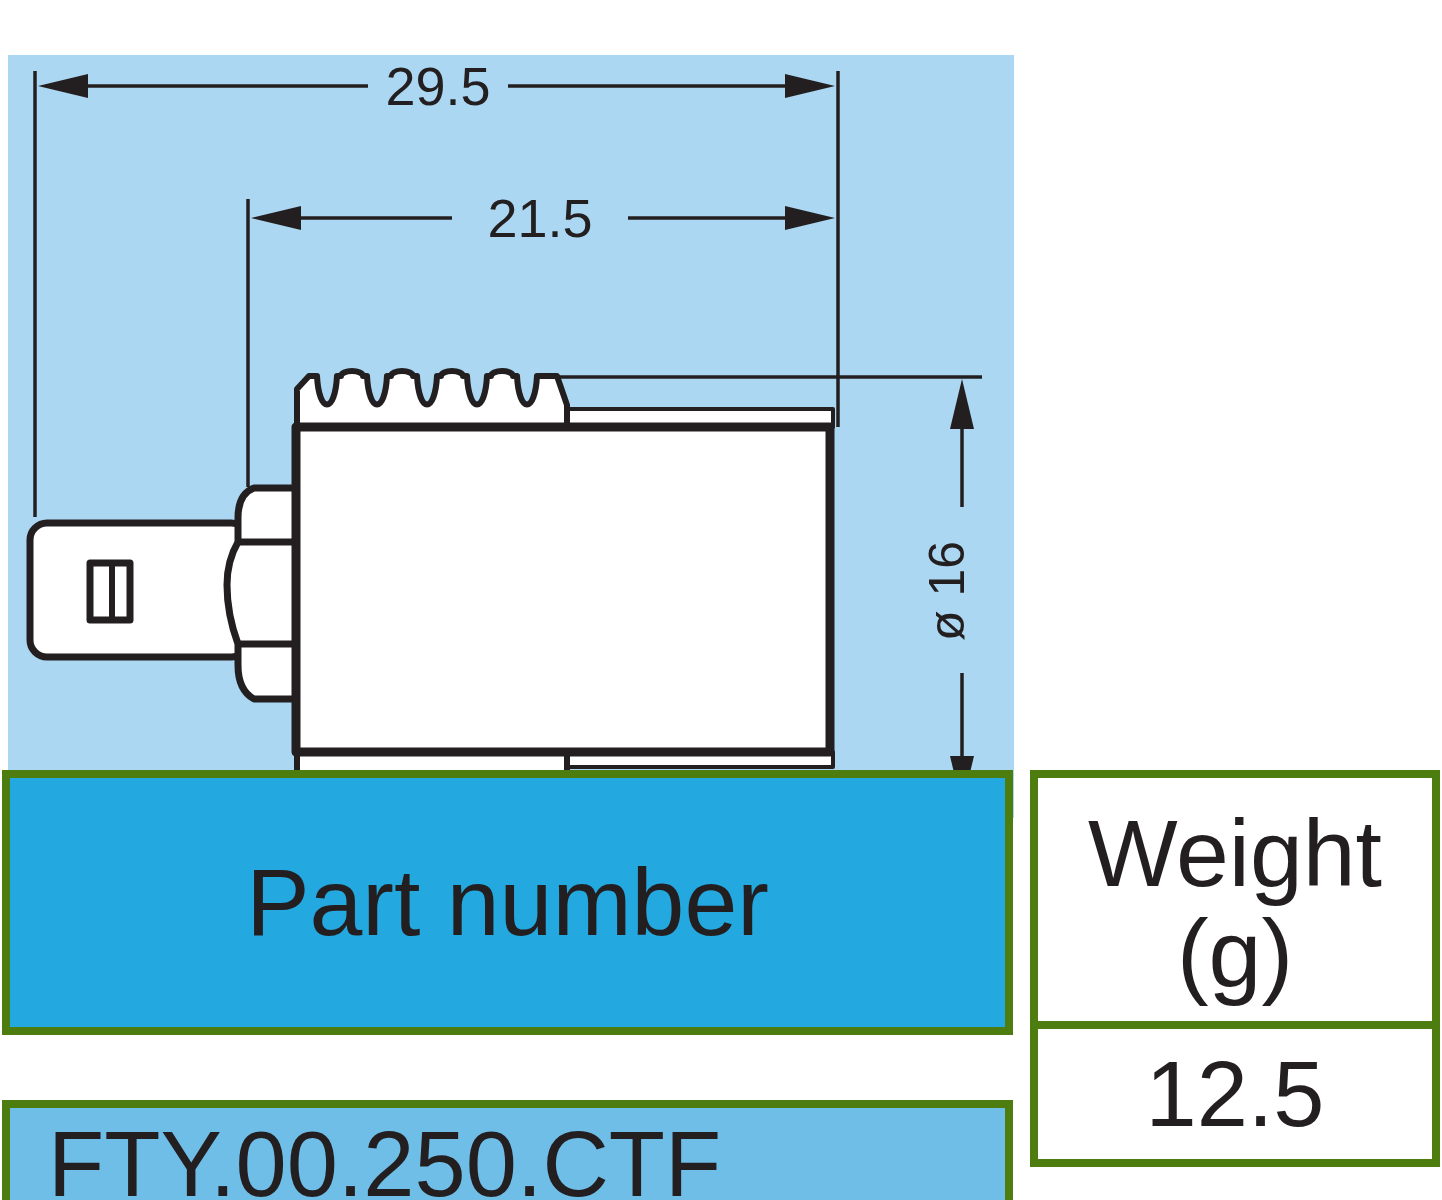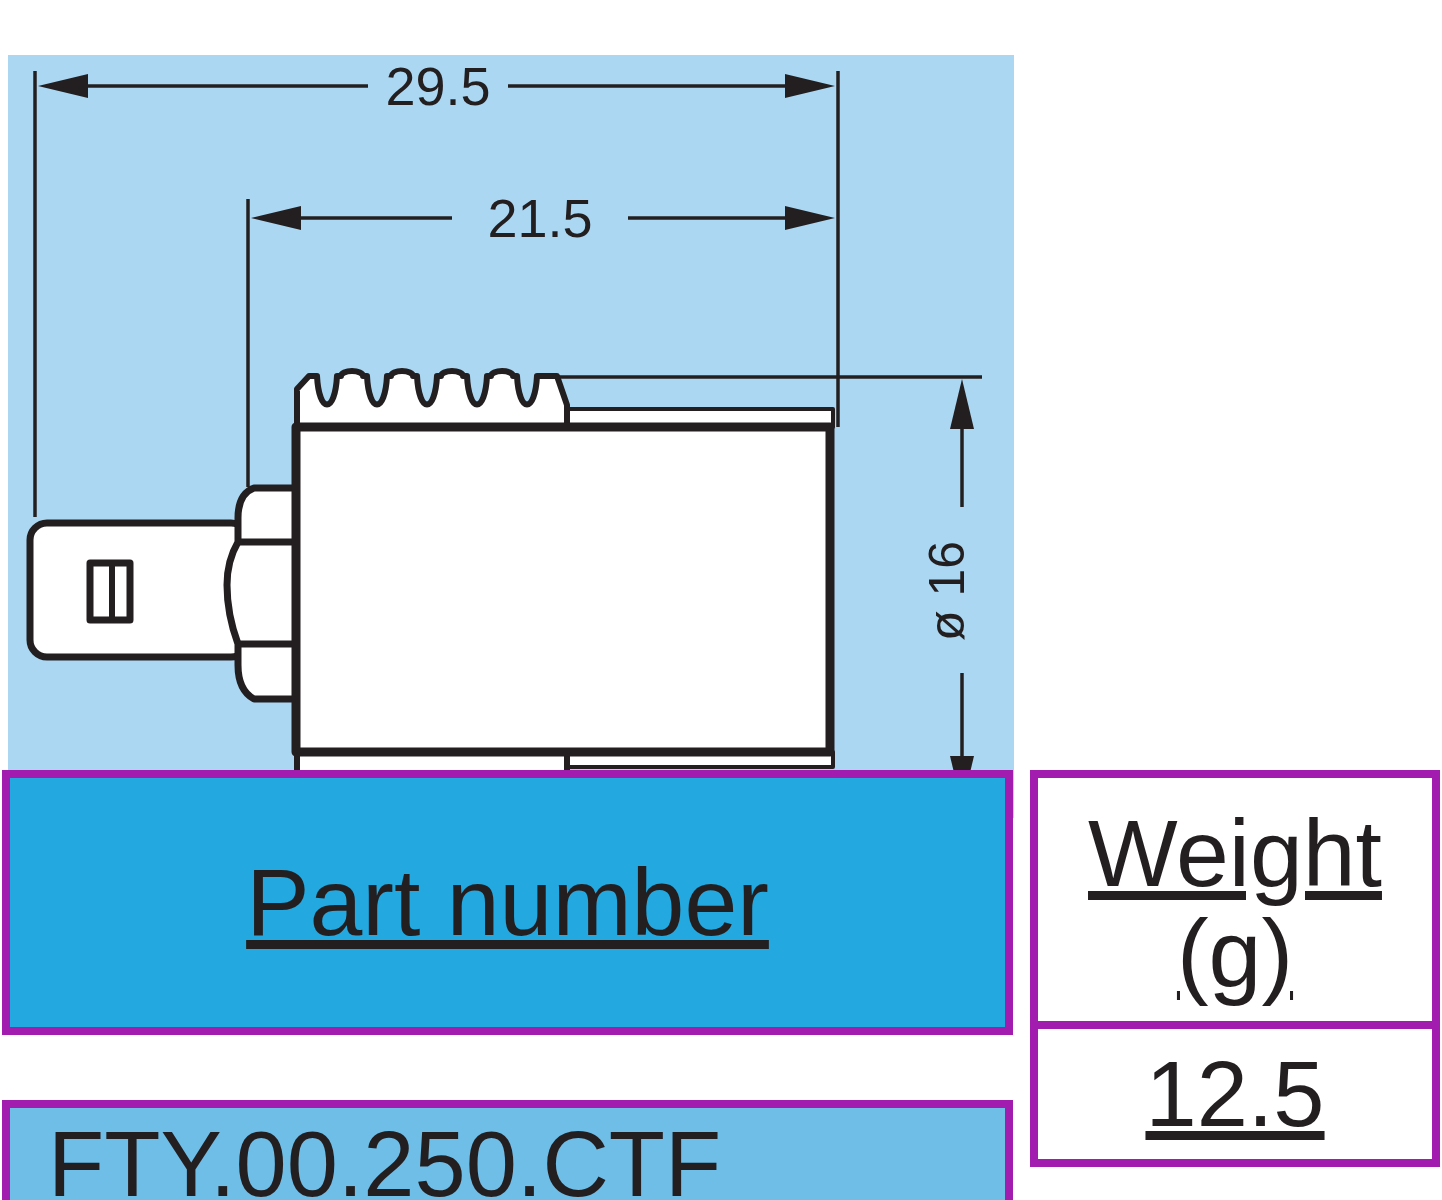--- a/index.html
+++ b/index.html
@@ -1,21 +1,21 @@
 <!DOCTYPE html>
 <html><head>
 <meta charset="utf-8">
 <style>
   html,body{margin:0;padding:0;background:#ffffff;}
   body{width:1442px;height:1200px;position:relative;font-family:"Liberation Sans",sans-serif;-webkit-font-smoothing:antialiased;}
   .drawing-wrap{position:absolute;left:0;top:16px;width:1442px;height:788px;margin-top:39px;}
   svg text{fill:#231f20;}
   .dim-label{font-size:54px;}
   .dia-label{font-size:50px;}
-  .cell{position:absolute;box-sizing:border-box;border:8px solid #a21caf;display:flex;align-items:center;justify-content:center;color:#231f20;text-decoration:underline;}
+  .cell{position:absolute;box-sizing:border-box;border:8px solid #4d7c0f;display:flex;align-items:center;justify-content:center;color:#231f20;}
   .cell.header-left{left:2px;top:770px;width:1011px;height:265px;background:#23a8df;font-size:95px;}
   .cell.header-right{left:1030px;top:770px;width:410px;height:265px;background:#ffffff;font-size:95px;text-align:left;flex-direction:column;line-height:100px;}
   .cell.row-left{left:2px;top:1100px;width:1011px;height:128px;background:#6fbee8;font-size:92px;justify-content:flex-start;padding-left:38px;}
   .cell.row-right{left:1030px;top:1021px;width:410px;height:146px;background:#ffffff;font-size:92px;}
 </style>
 </head>
 <body>
 
 <div class="drawing-wrap">
 <svg width="1442" height="770" viewBox="0 0 1442 770">

